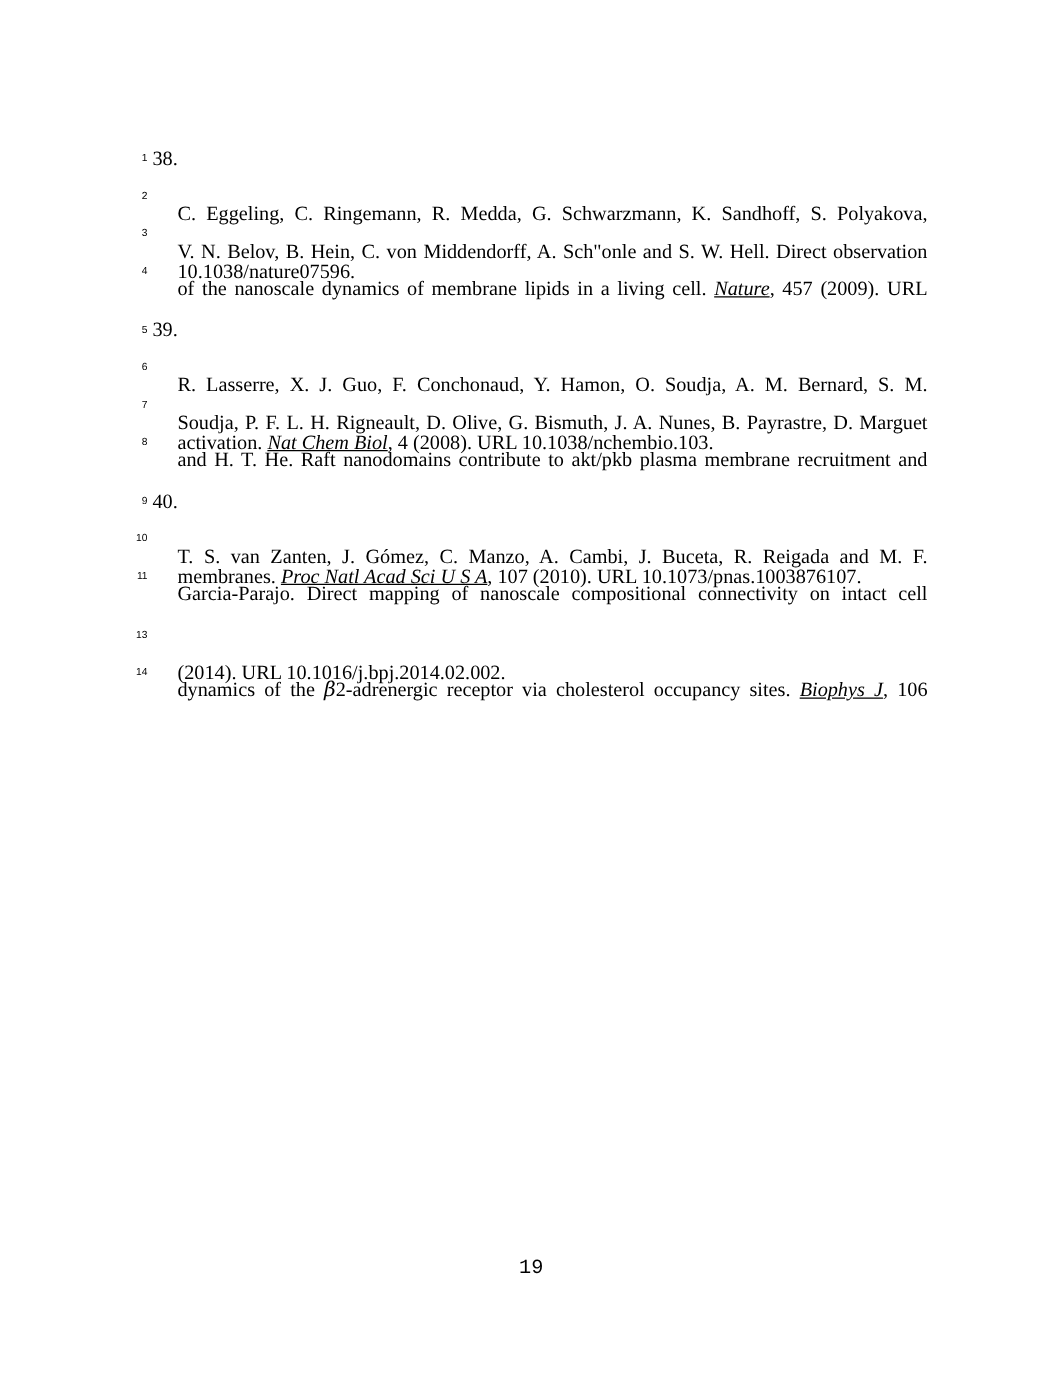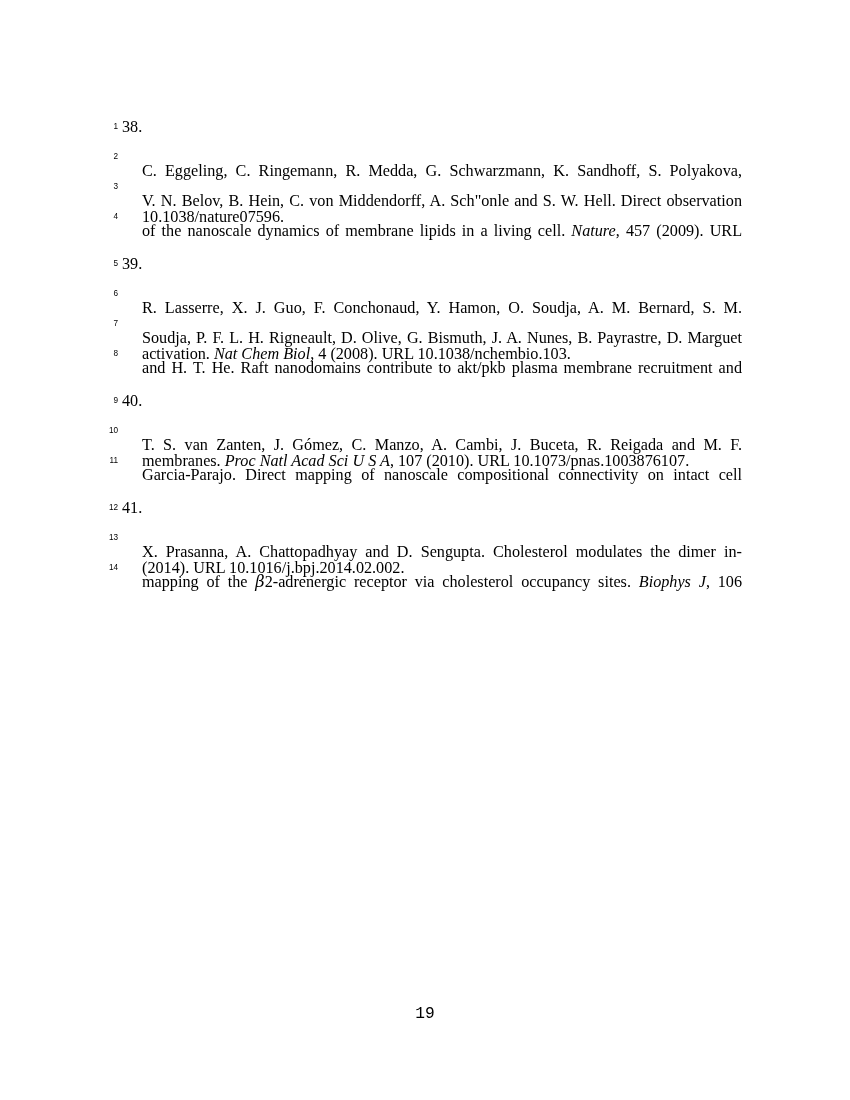--- a/index.html
+++ b/index.html
@@ -79,20 +79,21 @@
     margin-top: 44px;
   }
 
   .ref-text.last {
     text-align: right;
     text-align-last: left;
   }
 
   .ital {
     font-style: italic;
+    text-decoration: underline;
   }
 
   .bold {
     font-weight: normal;
   }
 
   .beta {
     font-style: italic;
     font-family: "DejaVu Serif", serif;
   }
@@ -161,27 +162,22 @@
           <span class="line-no">10</span>
           <span class="ref-text justify"><span>Garcia-Parajo.  Direct mapping of nanoscale compositional connectivity on intact cell</span></span>
         </div>
         <div class="ref-line">
           <span class="line-no">11</span>
           <span class="ref-text last"><span>membranes. </span><span class="ital">Proc Natl Acad Sci U S A</span><span>, </span><span class="bold">107</span><span> (2010). URL 10.1073/pnas.1003876107.</span></span>
         </div>
       </div>
       <div class="ref-entry">
         <div class="ref-line">
-          <span class="line-no">12</span>
-          <span class="ref-num">41.</span>
-          <span class="ref-text justify" style="left: 46px;"><span>X. Prasanna, A. Chattopadhyay and D. Sengupta.  Cholesterol modulates the dimer in-</span></span>
-        </div>
-        <div class="ref-line">
           <span class="line-no">13</span>
-          <span class="ref-text justify"><span>mapping of the </span><span class="beta">β</span><span>2-adrenergic receptor via cholesterol occupancy sites.  </span><span class="ital">Biophys J</span><span>, </span><span class="bold">106</span></span>
+          <span class="ref-text justify"><span>dynamics of the </span><span class="beta">β</span><span>2-adrenergic receptor via cholesterol occupancy sites.  </span><span class="ital">Biophys J</span><span>, </span><span class="bold">106</span></span>
         </div>
         <div class="ref-line">
           <span class="line-no">14</span>
           <span class="ref-text last"><span>(2014). URL 10.1016/j.bpj.2014.02.002.</span></span>
         </div>
       </div>
     </div>
 
   <div class="page-number">19</div>
 

